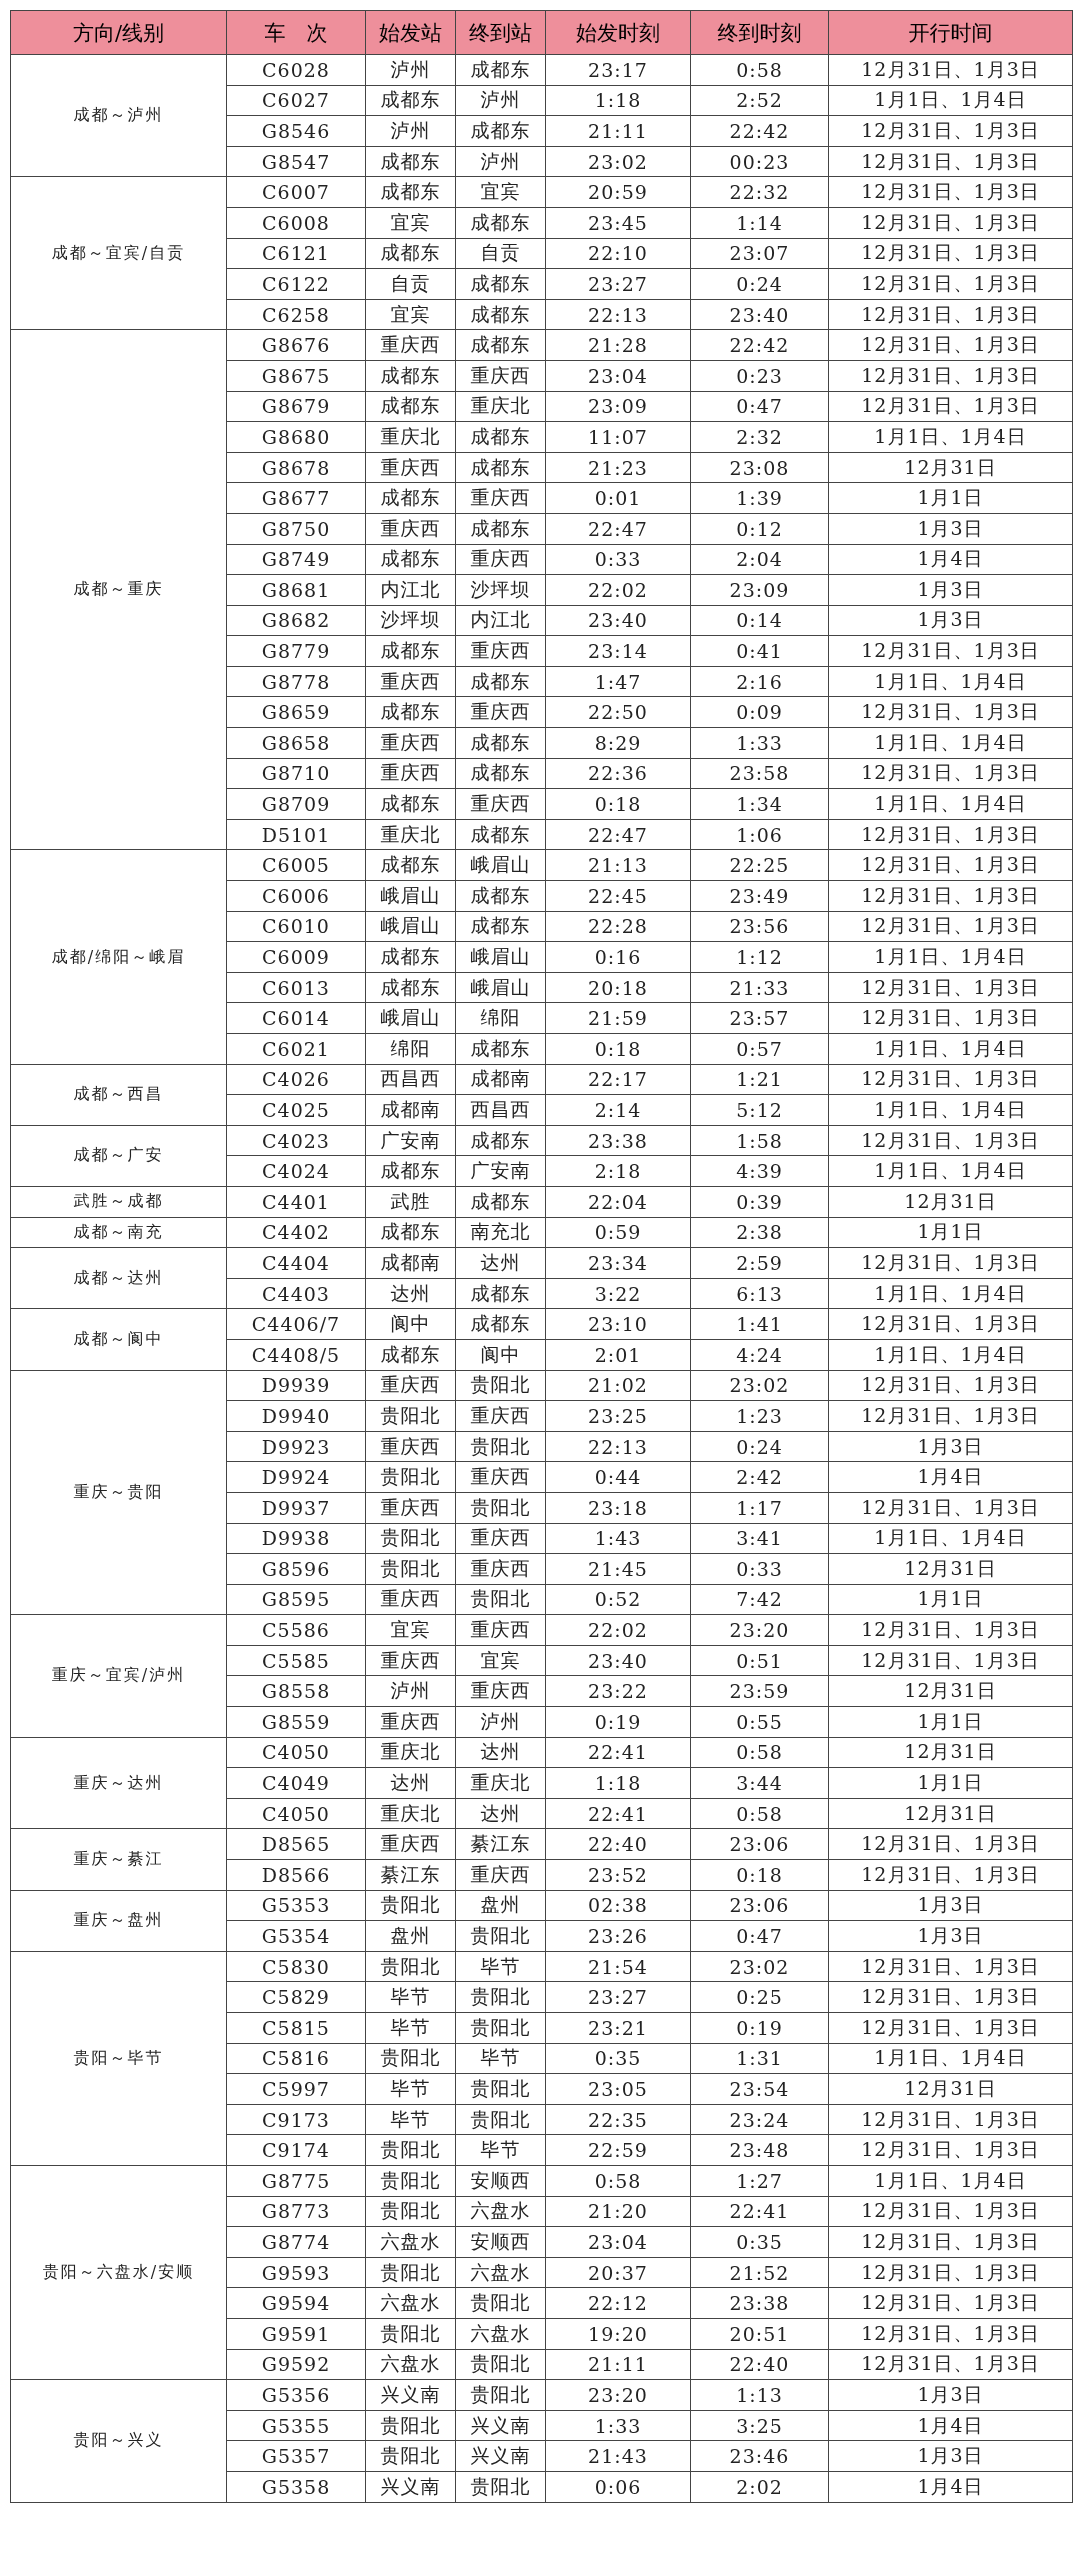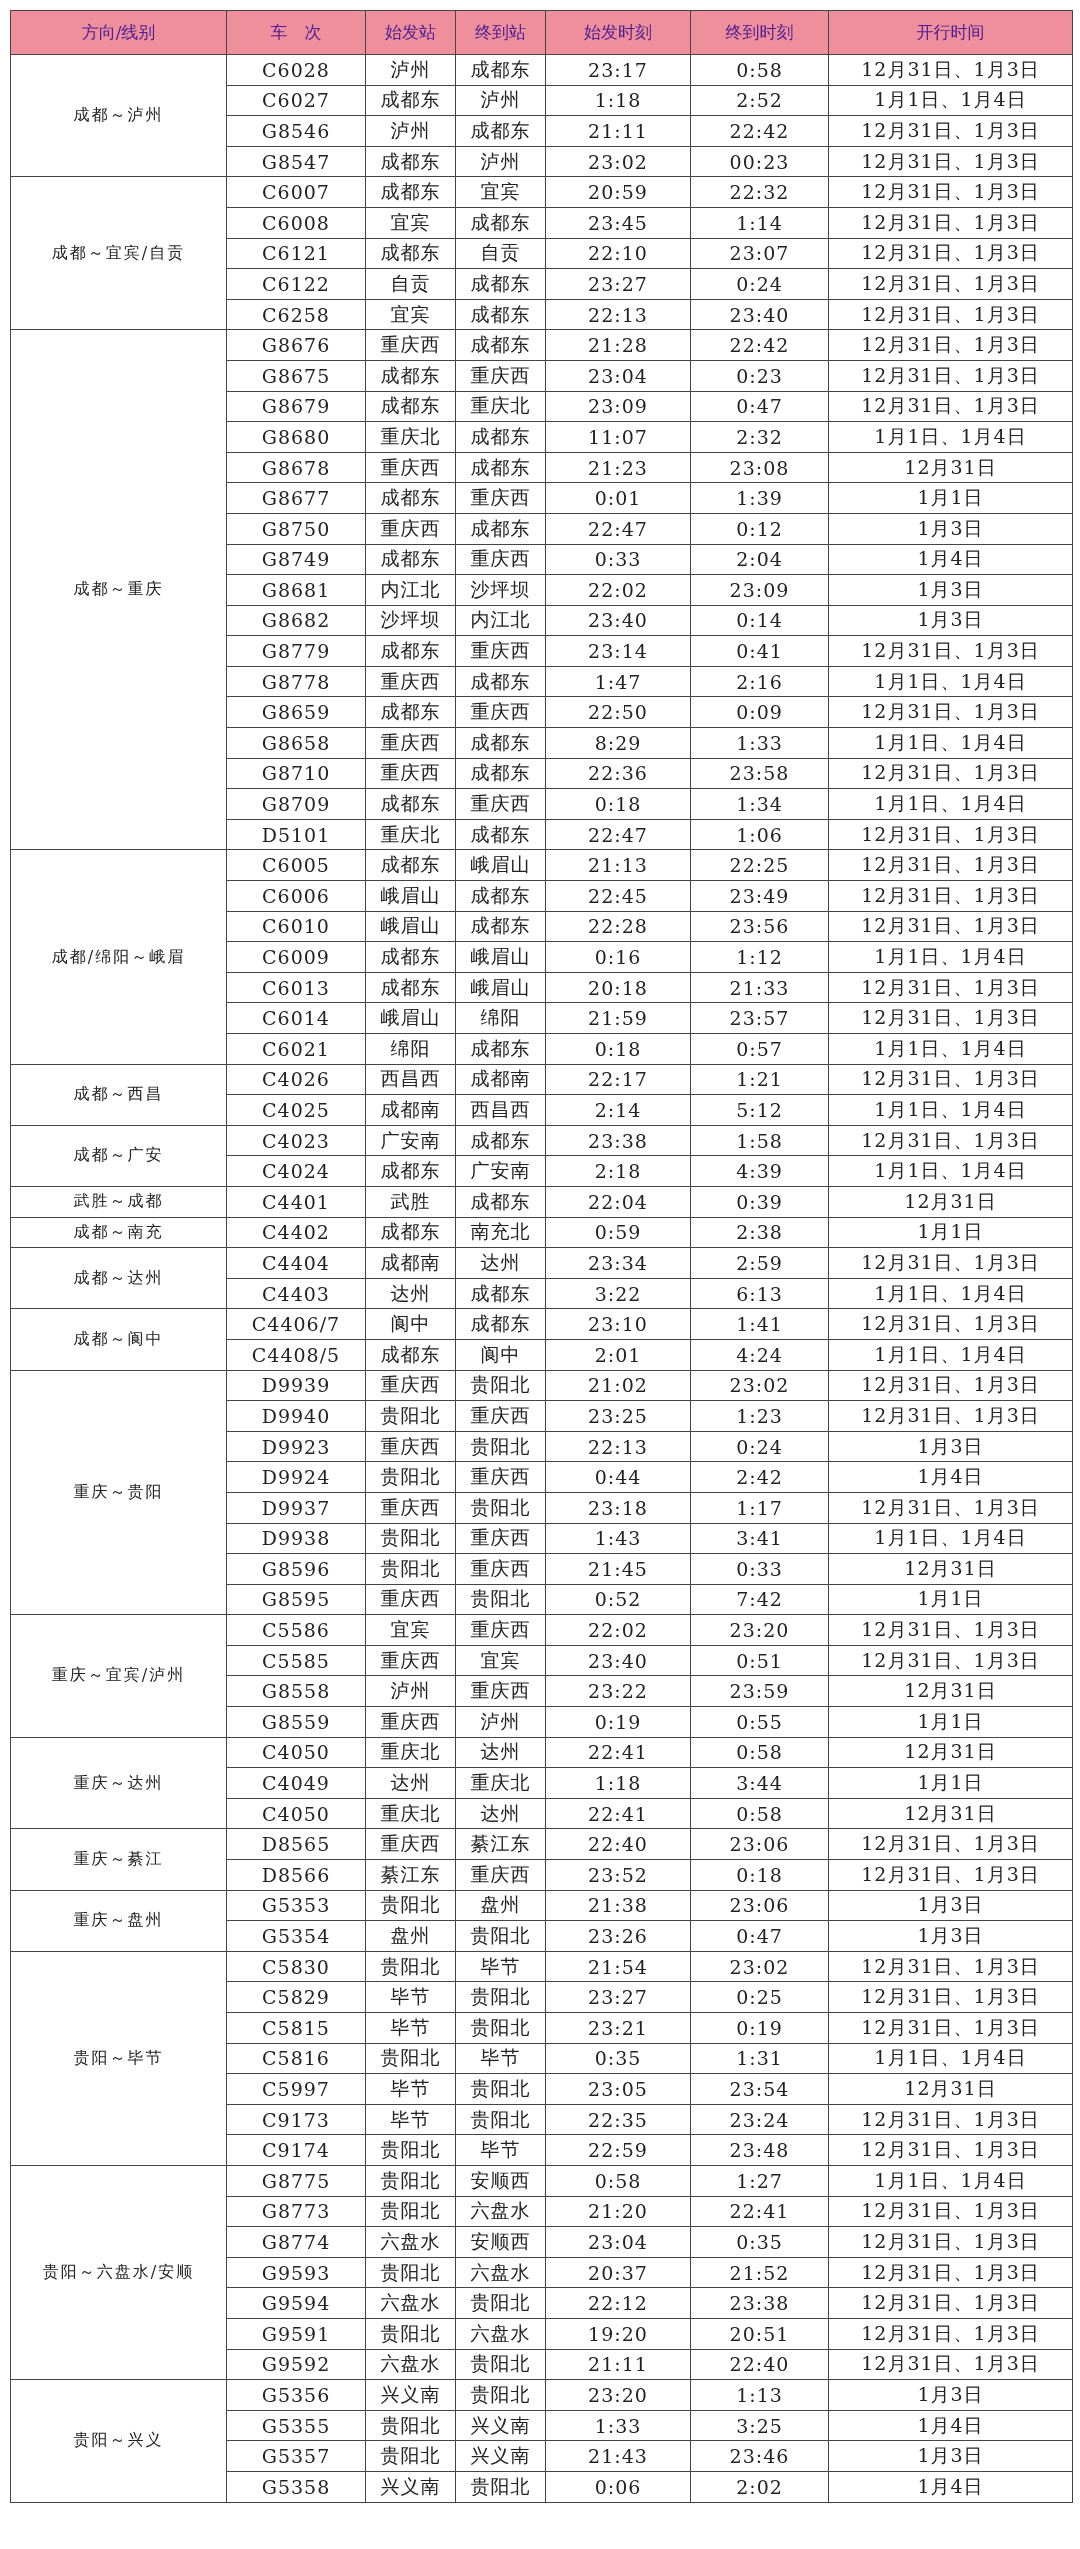--- a/index.html
+++ b/index.html
@@ -2,22 +2,22 @@
 <html><head>
 <meta charset="utf-8">
 <style>
   html, body { margin: 0; padding: 0; background: #ffffff; }
   body { width: 1080px; height: 2549px; overflow: hidden; position: relative;
          font-family: "DejaVu Serif", "Liberation Serif", serif; color: #222; }
   table.sched { position: absolute; left: 10px; top: 10px; width: 1062px;
                 border-collapse: collapse; table-layout: fixed; }
   table.sched th, table.sched td { border: 1.5px solid #444; text-align: center;
                 vertical-align: middle; padding: 0; white-space: nowrap; overflow: hidden; }
-  table.sched thead th { background: #ee8f9b; color: #4c1d95; height: 43px;
-                font-weight: normal; font-size: 17px; }
+  table.sched thead th { background: #ee8f9b; color: #000000; height: 43px;
+                font-weight: normal; font-size: 21px; }
   table.sched tbody td { height: 29.6px; font-size: 19px; letter-spacing: 1px; }
   table.sched tbody td.route { font-size: 16px; letter-spacing: 2px; }
   col.c1 { width: 216px; } col.c2 { width: 139px; } col.c3 { width: 90px; }
   col.c4 { width: 90px; } col.c5 { width: 145px; } col.c6 { width: 138px; }
   col.c7 { width: 244px; }
 </style>
 </head>
 <body>
 
 <table class="sched">
@@ -534,21 +534,21 @@
         <td>重庆西</td>
         <td>23:52</td>
         <td>0:18</td>
         <td>12月31日、1月3日</td>
       </tr>
       <tr>
         <td class="route" rowspan="2">重庆～盘州</td>
         <td>G5353</td>
         <td>贵阳北</td>
         <td>盘州</td>
-        <td>21:38</td>
+        <td>02:38</td>
         <td>23:06</td>
         <td>1月3日</td>
       </tr>
       <tr>
         <td>G5354</td>
         <td>盘州</td>
         <td>贵阳北</td>
         <td>23:26</td>
         <td>0:47</td>
         <td>1月3日</td>

